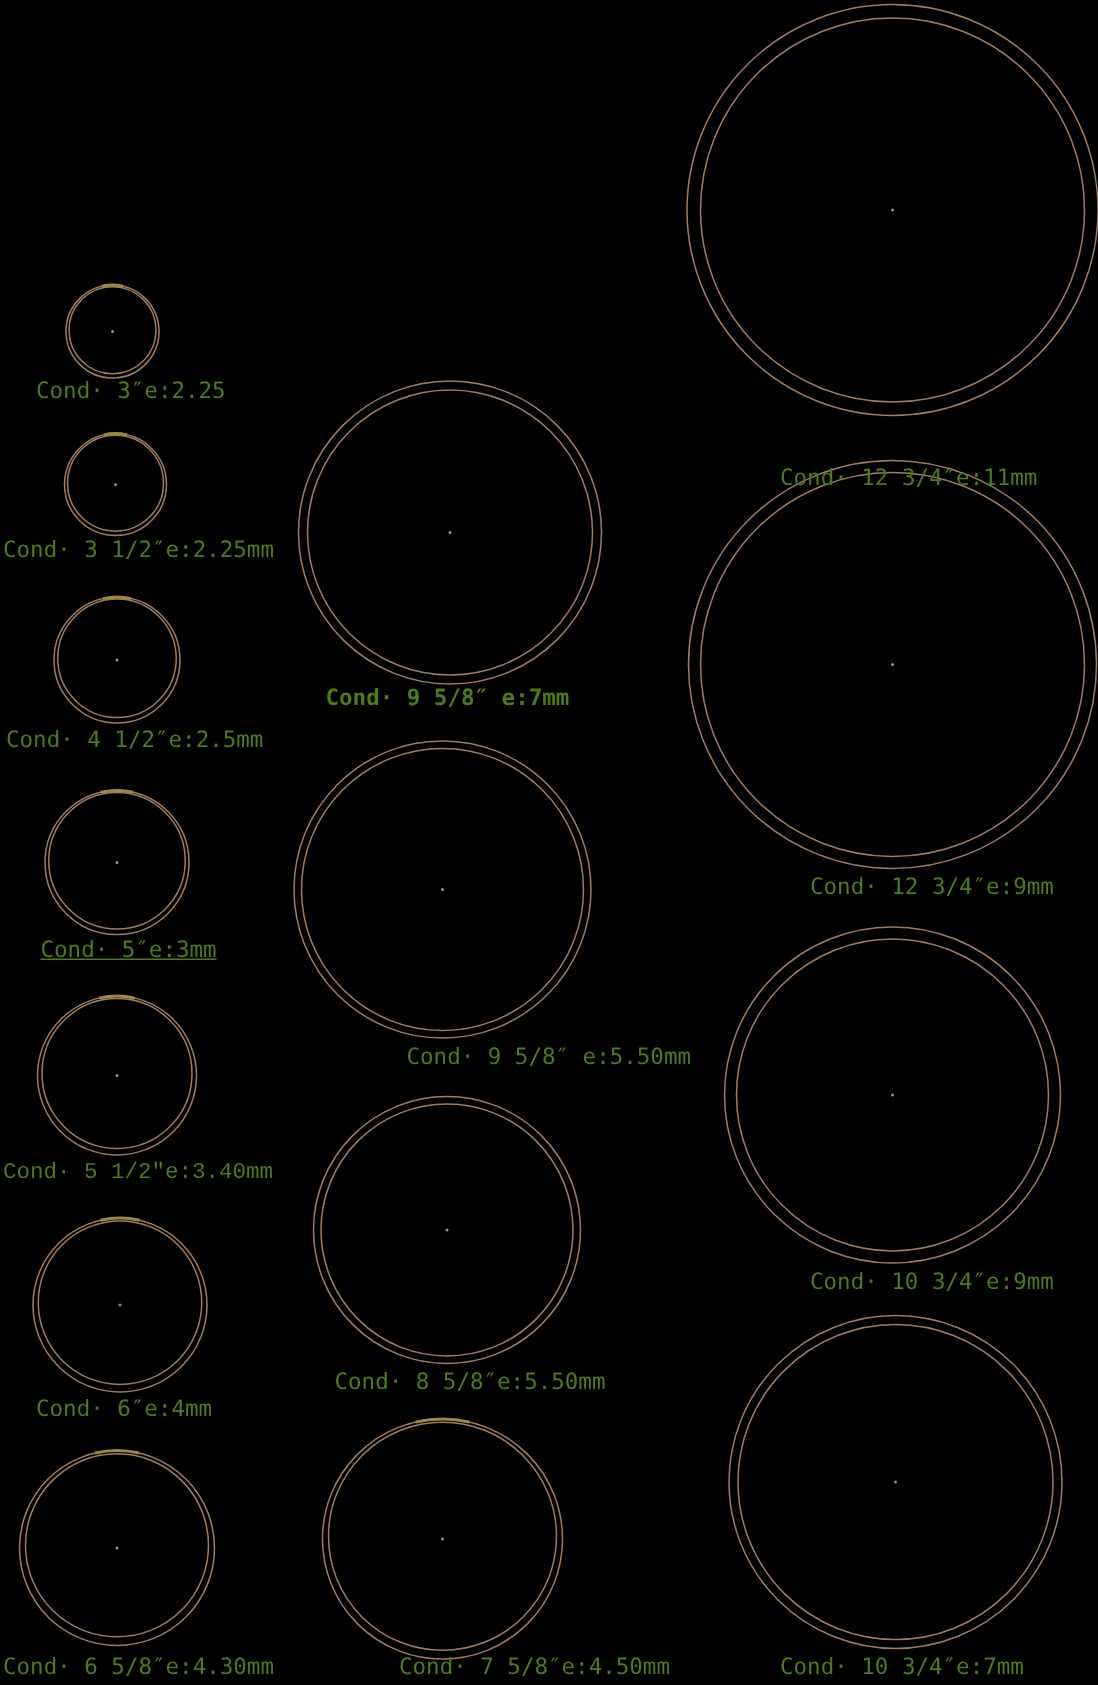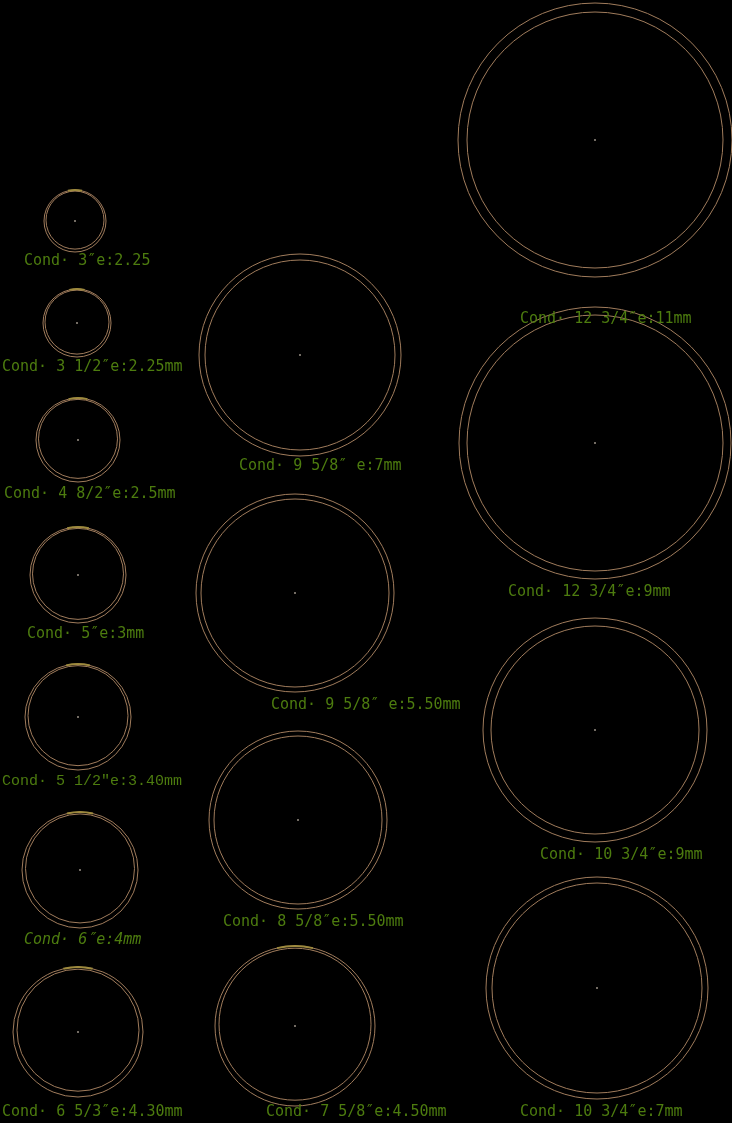--- a/index.html
+++ b/index.html
@@ -115,27 +115,27 @@
       </g>
       <g>
         <circle cx="597" cy="988" r="111" fill="none" stroke="#a07c5c" stroke-width="1"></circle>
         <circle cx="597" cy="988" r="105" fill="none" stroke="#a07c5c" stroke-width="1"></circle>
         <circle cx="597" cy="988" r="1" fill="#9a9186"></circle>
       </g>
     </svg>
   <div id="labels-layer">
       <div class="conduit-label" style="left: 24px; top: 253px;">Cond· 3″e:2.25</div>
       <div class="conduit-label" style="left: 2px; top: 359px;">Cond· 3 1/2″e:2.25mm</div>
-      <div class="conduit-label" style="left: 4px; top: 486px;">Cond· 4 8/2″e:2.5mm</div>
-      <div class="conduit-label" style="left: 27px; top: 626px;">Cond· 5″e:3mm</div>
+      <div class="conduit-label" style="left: 4px; top: 486px;">Cond· 4 1/2″e:2.5mm</div>
+      <div class="conduit-label" style="left: 27px; top: 626px; text-decoration: underline;">Cond· 5″e:3mm</div>
       <div class="conduit-label" style="left: 2px; top: 775px; font-family: Liberation Mono, monospace;">Cond· 5 1/2″e:3.40mm</div>
-      <div class="conduit-label" style="left: 24px; top: 932px; font-style: italic;">Cond· 6″e:4mm</div>
-      <div class="conduit-label" style="left: 2px; top: 1104px;">Cond· 6 5/3″e:4.30mm</div>
-      <div class="conduit-label" style="left: 239px; top: 458px;">Cond· 9 5/8″ e:7mm</div>
+      <div class="conduit-label" style="left: 24px; top: 932px;">Cond· 6″e:4mm</div>
+      <div class="conduit-label" style="left: 2px; top: 1104px;">Cond· 6 5/8″e:4.30mm</div>
+      <div class="conduit-label" style="left: 217px; top: 458px; font-weight: bold;">Cond· 9 5/8″ e:7mm</div>
       <div class="conduit-label" style="left: 223px; top: 697px; margin-left: 48px;">Cond· 9 5/8″ e:5.50mm</div>
       <div class="conduit-label" style="left: 223px; top: 914px;">Cond· 8 5/8″e:5.50mm</div>
       <div class="conduit-label" style="left: 223px; top: 1104px; margin-left: 43px;">Cond· 7 5/8″e:4.50mm</div>
       <div class="conduit-label" style="left: 520px; top: 279px; margin-top: 32px;">Cond· 12 3/4″e:11mm</div>
-      <div class="conduit-label" style="left: 508px; top: 584px;">Cond· 12 3/4″e:9mm</div>
+      <div class="conduit-label" style="left: 540px; top: 584px;">Cond· 12 3/4″e:9mm</div>
       <div class="conduit-label" style="left: 520px; top: 847px; margin-left: 20px;">Cond· 10 3/4″e:9mm</div>
       <div class="conduit-label" style="left: 520px; top: 1104px;">Cond· 10 3/4″e:7mm</div>
     </div>
 </div>
 
 </body></html>

